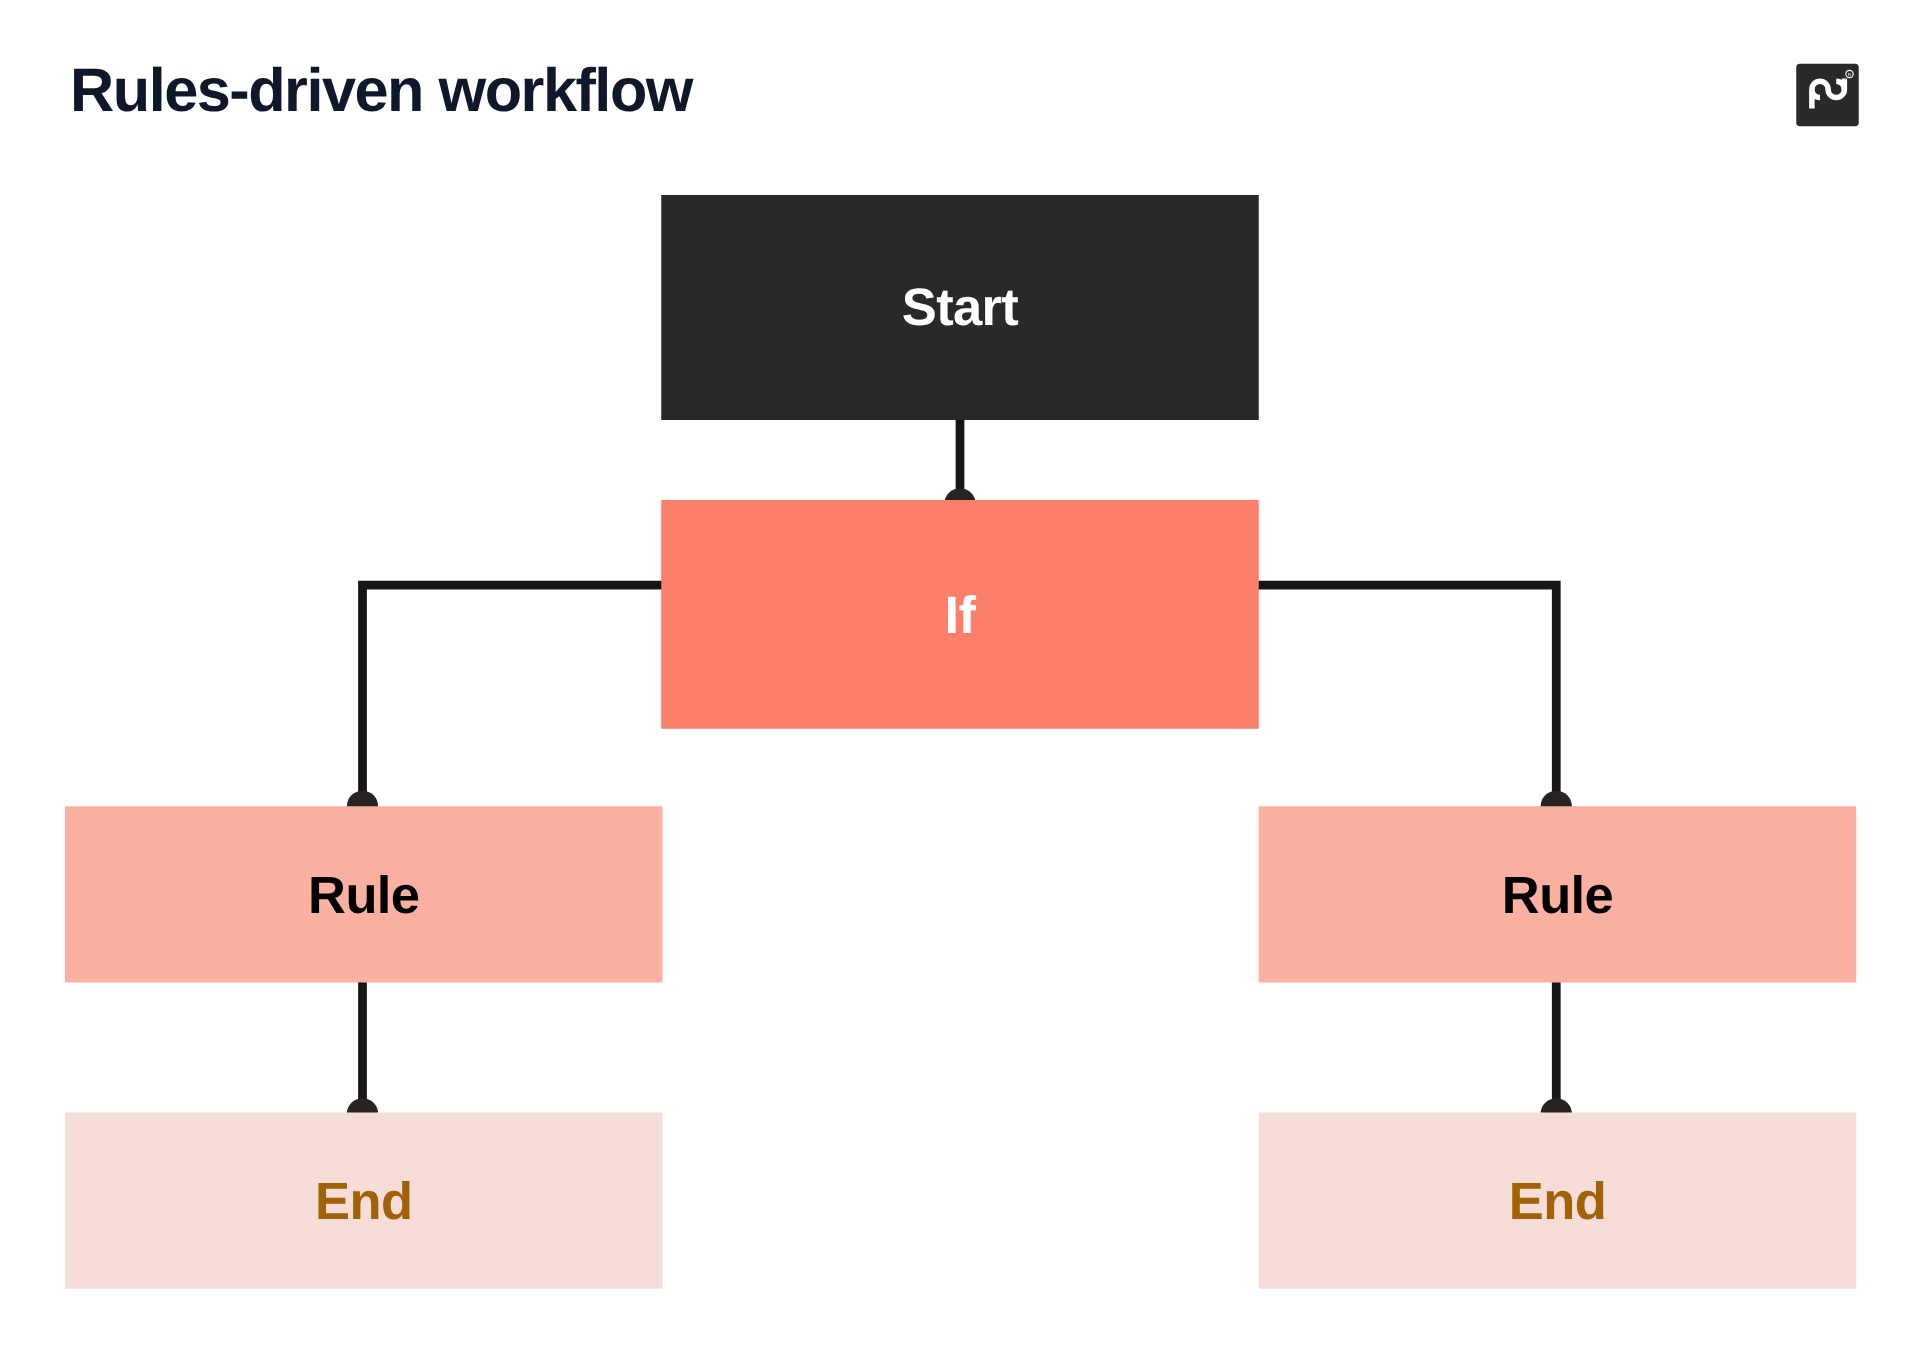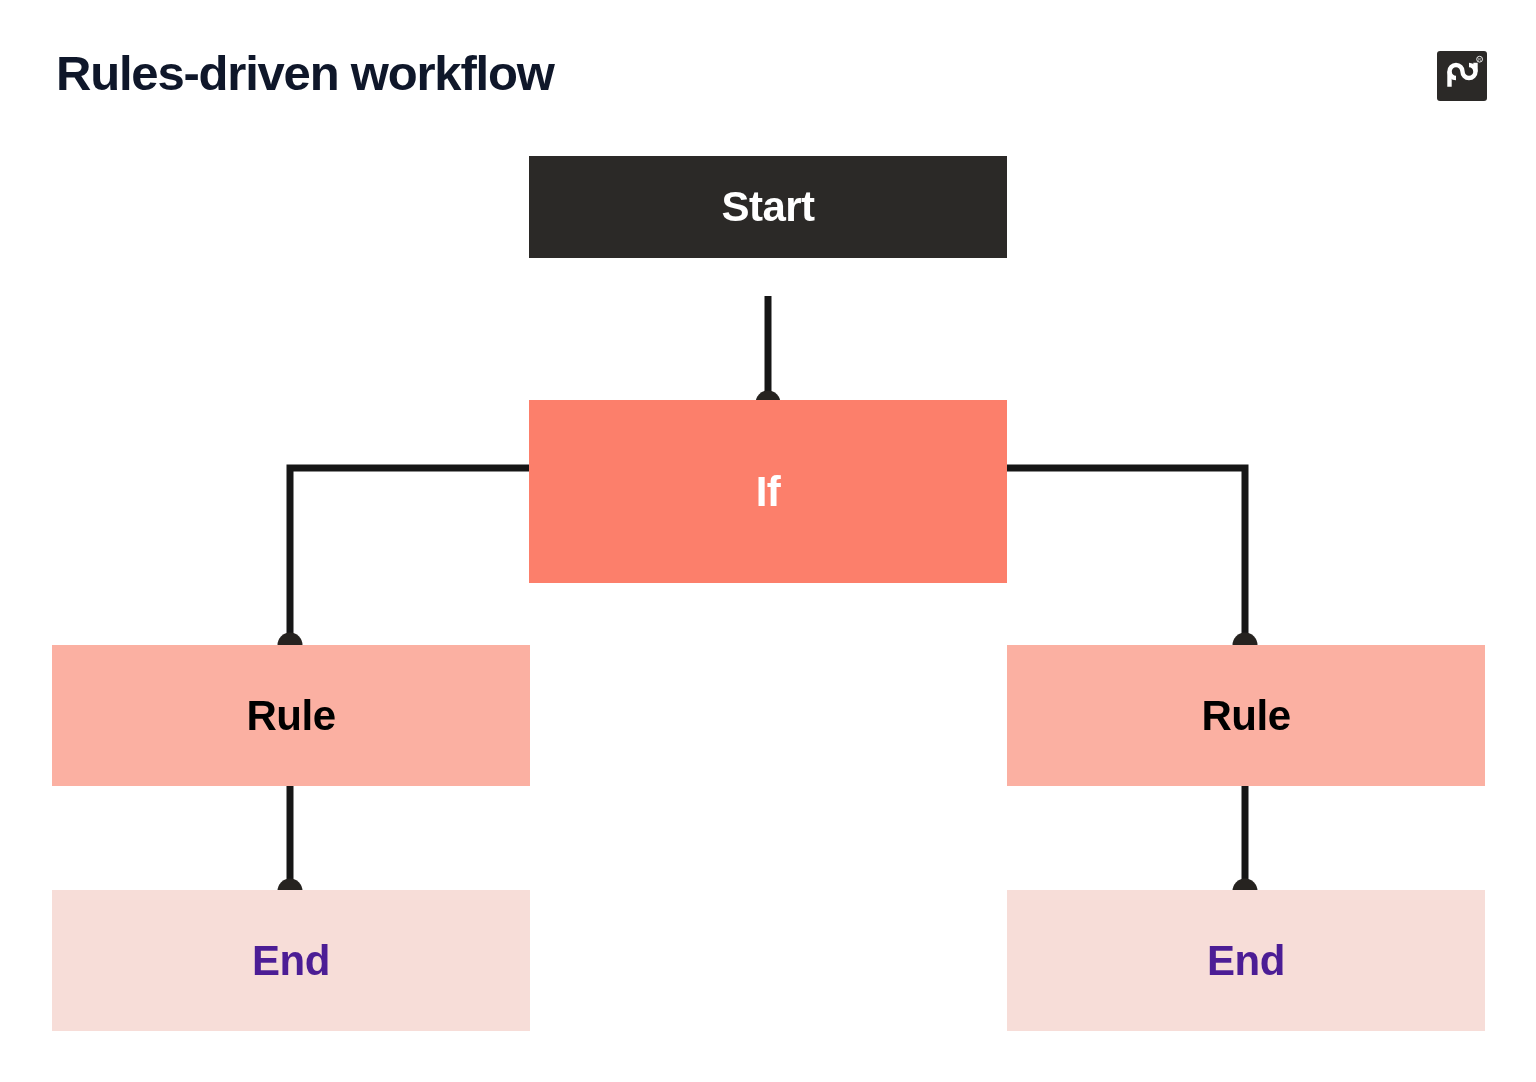--- a/index.html
+++ b/index.html
@@ -69,21 +69,21 @@
     font-size: 42px;
     font-weight: 700;
     letter-spacing: -0.5px;
     line-height: 1;
   }
 
   .node-start {
     left: 529px;
     top: 156px;
     width: 478px;
-    height: 102px;
+    height: 180px;
     background: #2b2927;
   }
   .node-start .node-label { color: #ffffff; }
 
   .node-if {
     left: 529px;
     top: 400px;
     width: 478px;
     height: 183px;
     background: #fc7f6b;
@@ -115,21 +115,21 @@
     background: #f7ddd8;
   }
   .node-end-right {
     left: 1007px;
     top: 890px;
     width: 478px;
     height: 141px;
     background: #f7ddd8;
   }
   .node-end-left .node-label,
-  .node-end-right .node-label { color: #4c1d95; }
+  .node-end-right .node-label { color: #a16207; }
 </style>
 </head>
 <body>
 
 <div id="canvas">
 
   <div id="page-title">Rules-driven workflow</div>
 
   <div id="brand-logo">
     <svg width="50" height="50" viewBox="0 0 50 50" aria-hidden="true">

